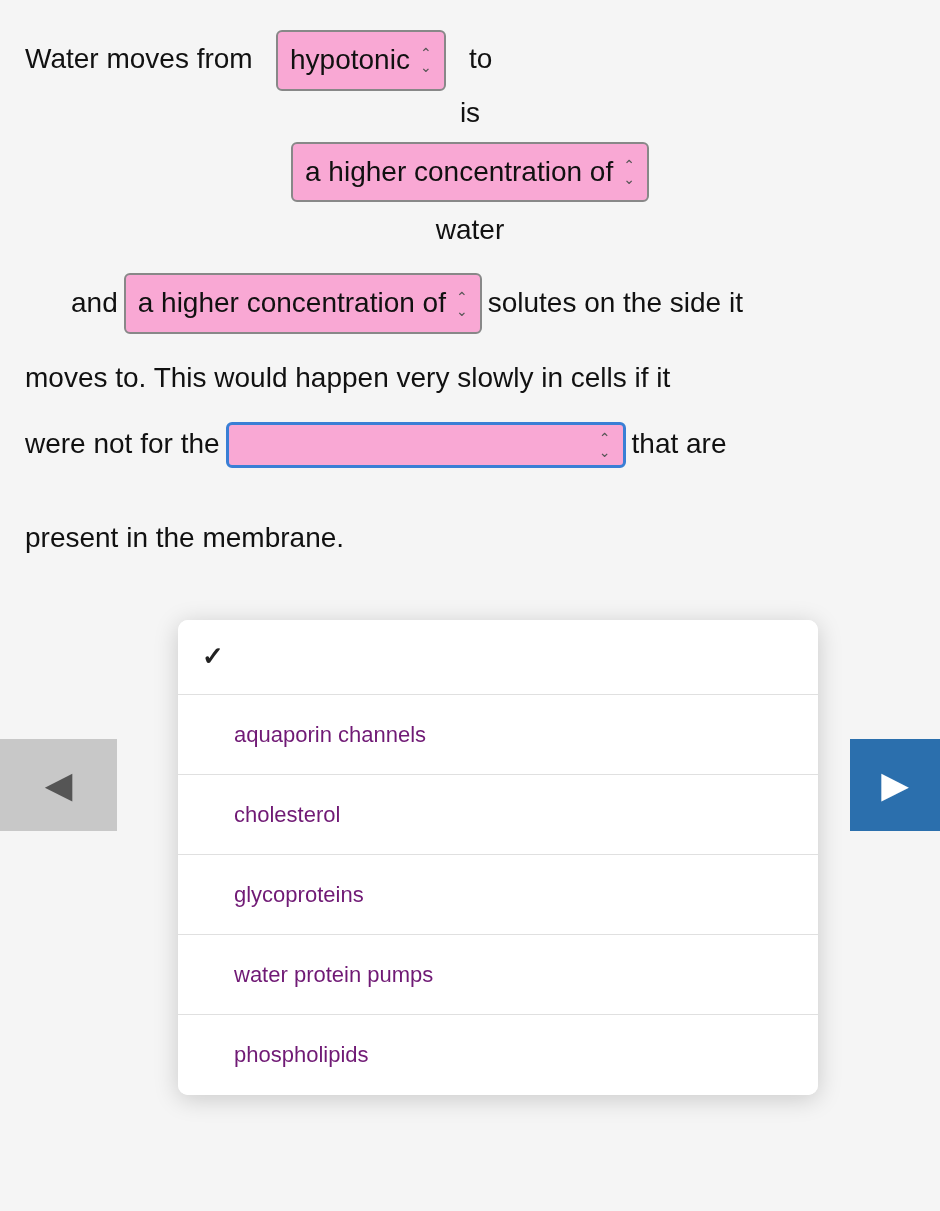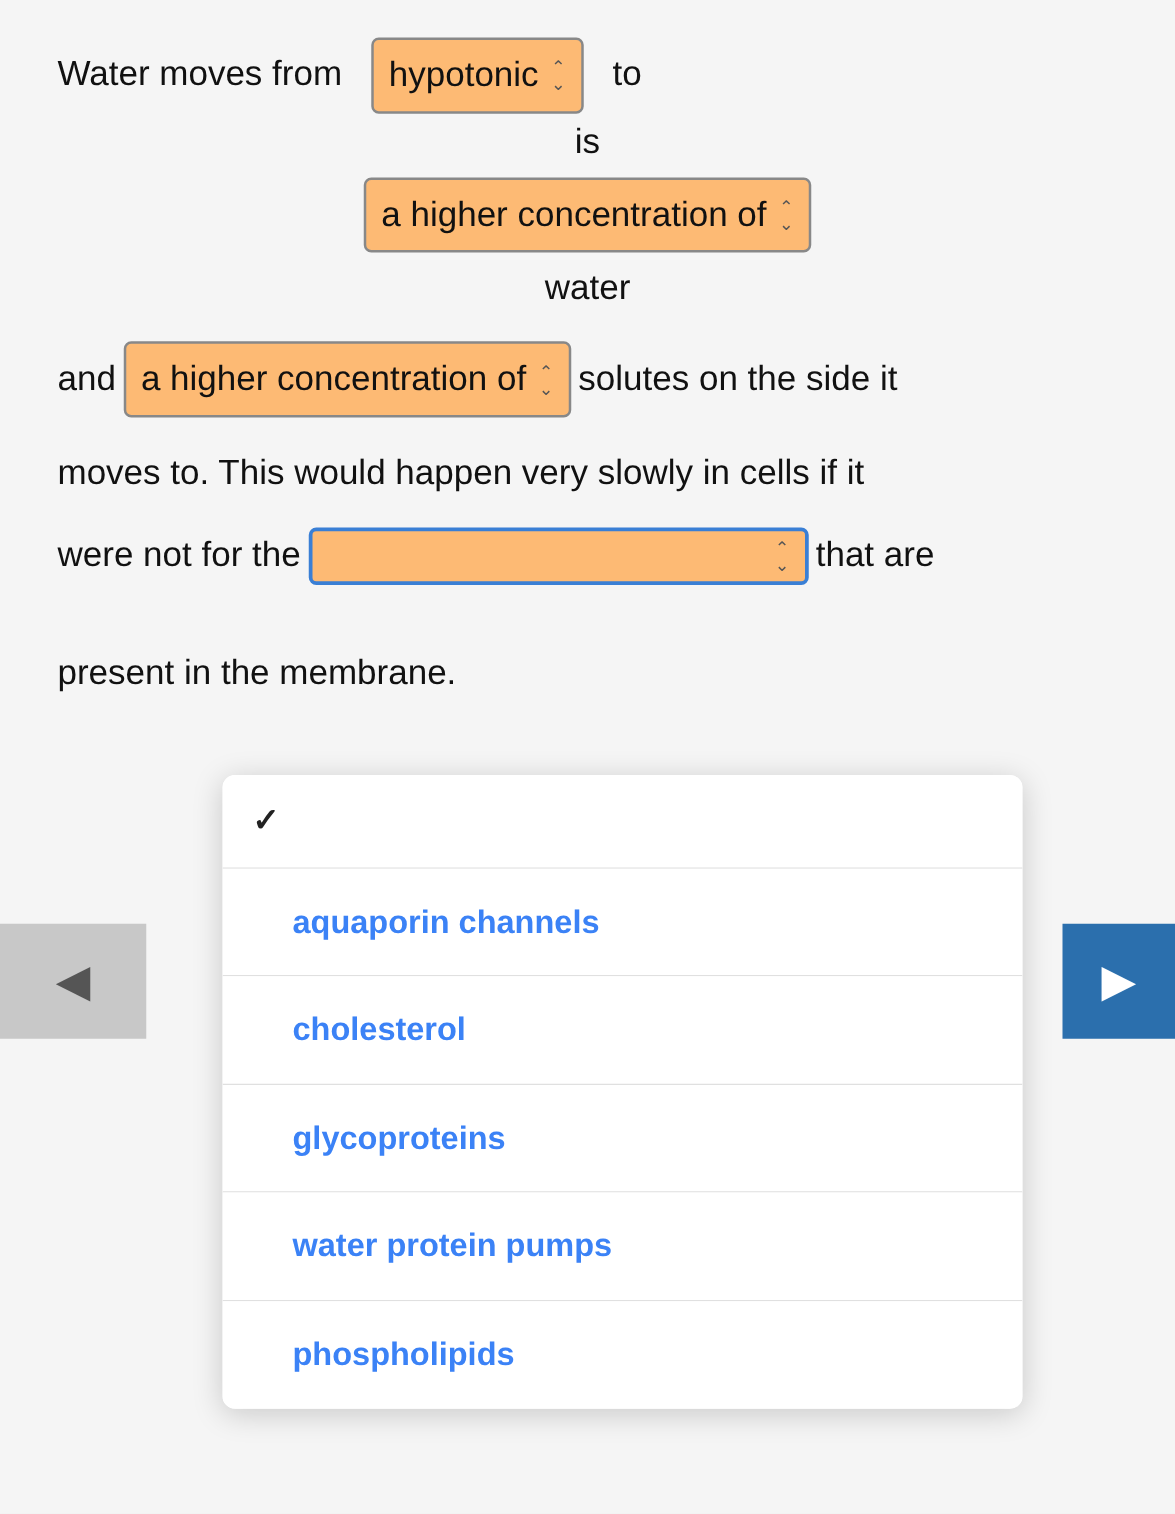--- a/index.html
+++ b/index.html
@@ -12,35 +12,35 @@
       font-family: -apple-system, BlinkMacSystemFont, "Segoe UI", Arial, sans-serif;
       background: #f0f0f0;
       width: 940px;
       min-height: 1211px;
       position: relative;
       overflow: hidden;
     }
 
     .main-content {
       background: #f5f5f5;
-      padding: 20px 46px;
+      padding: 20px 25px;
       font-size: 28px;
       line-height: 1.6;
       color: #111;
       min-height: 1211px;
       position: relative;
     }
 
     .inline-select {
       display: inline-flex;
       align-items: center;
       justify-content: space-between;
       border: 2px solid #888;
       border-radius: 6px;
-      background: #fdba74;
+      background: #f9a8d4;
       padding: 6px 12px;
       font-size: 28px;
       cursor: pointer;
       vertical-align: middle;
       position: relative;
     }
 
     .inline-select.active {
       border: 3px solid #3a7fd5;
       outline: none;
@@ -89,20 +89,21 @@
       margin-bottom: 20px;
       flex-direction: column;
     }
 
     .line4 {
       display: flex;
       align-items: center;
       flex-wrap: wrap;
       gap: 6px;
       margin-bottom: 20px;
+      margin-left: 46px;
     }
 
     .line5 {
       margin-bottom: 20px;
       line-height: 1.7;
     }
 
     .line6 {
       display: flex;
       align-items: center;
@@ -138,23 +139,23 @@
     }
 
     .checkmark-symbol {
       font-size: 26px;
       font-weight: bold;
       color: #222;
     }
 
     .dropdown-item {
       padding: 22px 24px 22px 56px;
-      font-size: 26px;
-      font-weight: bold;
-      color: #3b82f6;
+      font-size: 22px;
+      font-weight: normal;
+      color: #701a75;
       border-bottom: 1px solid #e0e0e0;
       cursor: pointer;
       background: #fff;
     }
 
     .dropdown-item:last-child {
       border-bottom: none;
     }
 
     .nav-btn-left {

